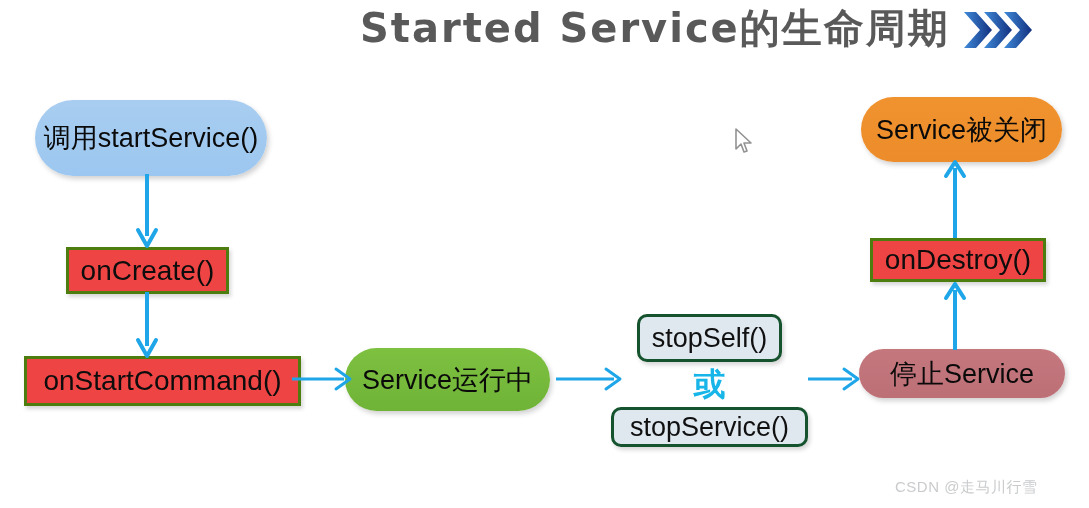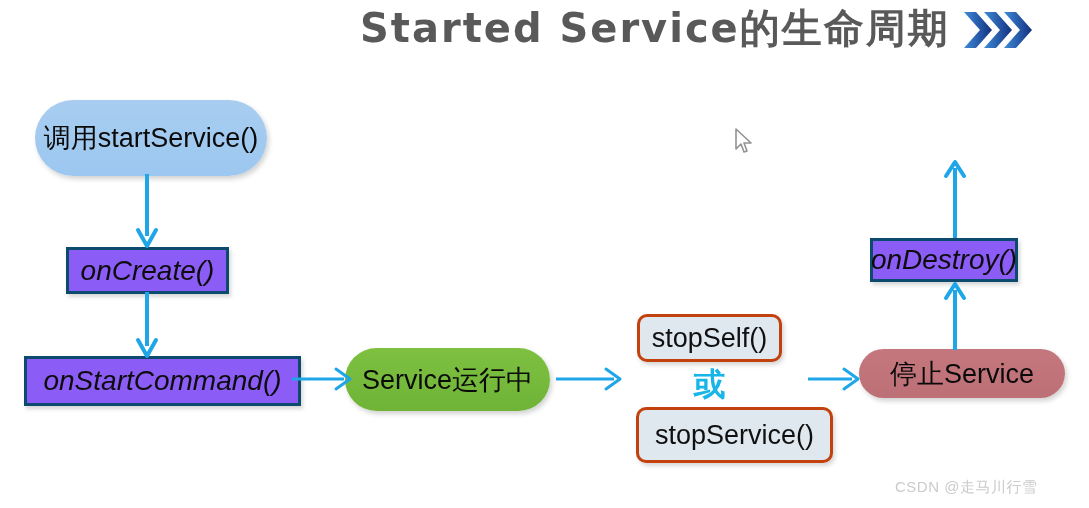--- a/index.html
+++ b/index.html
@@ -53,48 +53,47 @@
     text-align: center;
     white-space: nowrap;
   }
   .pill {
     border-radius: 999px;
     color: #0a0a0a;
     font-size: 27px;
     box-shadow: 2px 3px 5px rgba(0,0,0,0.18);
   }
   .boxnode {
-    border: 3px solid #0c4a6e;
-    background: #8b5cf6;
+    border: 3px solid #4d7c0f;
+    background: #ef4444;
     color: #0d0d0d;
     font-size: 28px;
     box-shadow: 2px 3px 4px rgba(0,0,0,0.16);
-    font-style: italic;
   }
   .chipnode {
-    border: 3px solid #c2410c;
+    border: 3px solid #14532d;
     background: #dfe7ef;
     border-radius: 10px;
     color: #101010;
     font-size: 27px;
     box-shadow: 2px 3px 4px rgba(0,0,0,0.16);
   }
 
   
   #n-startservice { left: 35px;  top: 100px; width: 232px; height: 76px;
                     background: linear-gradient(180deg,#a8cdf0 0%,#9cc7f0 100%); }
   #n-oncreate     { left: 66px;  top: 247px; width: 163px; height: 47px; }
   #n-onstart      { left: 24px;  top: 356px; width: 277px; height: 50px; }
   #n-running      { left: 345px; top: 348px; width: 205px; height: 63px;
                     background: linear-gradient(180deg,#7ec141 0%,#6fb337 100%); }
   #n-stopself     { left: 637px; top: 314px; width: 145px; height: 48px; }
-  #n-stopservice  { left: 611px; top: 407px; width: 197px; height: 56px; margin-left: 25px; }
+  #n-stopservice  { left: 611px; top: 407px; width: 197px; height: 40px; }
   #n-stopsvc-pill { left: 859px; top: 349px; width: 206px; height: 49px;
                     background: linear-gradient(180deg,#c4787e 0%,#bd6f76 100%); }
-  #n-ondestroy    { left: 870px; top: 238px; width: 148px; height: 44px; }
+  #n-ondestroy    { left: 870px; top: 238px; width: 176px; height: 44px; }
   #n-closed       { left: 861px; top: 97px;  width: 201px; height: 65px;
                     background: linear-gradient(180deg,#f0932f 0%,#ec8c2a 100%); }
 
   
   #or-label {
     position: absolute;
     left: 637px;
     top: 362px;
     width: 145px;
     text-align: center;
@@ -170,20 +169,21 @@
   <div class="node chipnode" id="n-stopself">stopSelf()</div>
 
   <div id="or-label">或</div>
 
   <div class="node chipnode" id="n-stopservice">stopService()</div>
 
   <div class="node pill" id="n-stopsvc-pill">停止Service</div>
 
   <div class="node boxnode" id="n-ondestroy">onDestroy()</div>
 
+  <div class="node pill" id="n-closed">Service被关闭</div>
 
   <svg class="arrow-svg" id="a-v1" width="46" height="76" viewBox="0 0 46 76">
     <line x1="23" y1="0" x2="23" y2="62" stroke="#1ea6e8" stroke-width="4"></line>
     <path d="M14 56 L23 72 L32 56" fill="none" stroke="#1ea6e8" stroke-width="4" stroke-linecap="round" stroke-linejoin="round"></path>
   </svg>
 
   <svg class="arrow-svg" id="a-v2" width="46" height="68" viewBox="0 0 46 68">
     <line x1="23" y1="0" x2="23" y2="54" stroke="#1ea6e8" stroke-width="4"></line>
     <path d="M14 48 L23 64 L32 48" fill="none" stroke="#1ea6e8" stroke-width="4" stroke-linecap="round" stroke-linejoin="round"></path>
   </svg>

